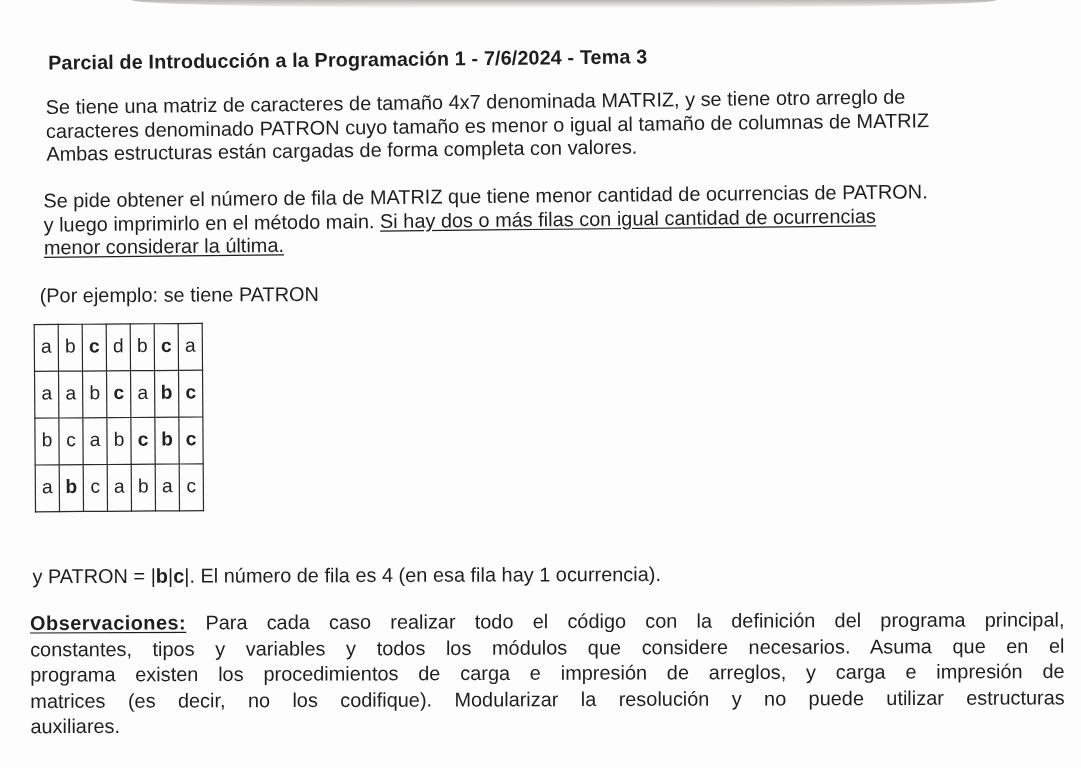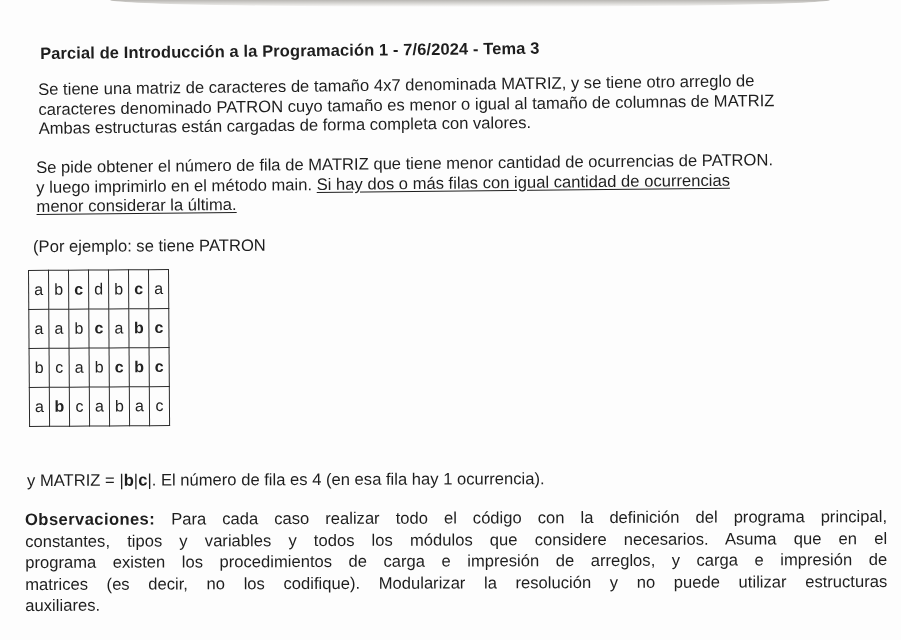--- a/index.html
+++ b/index.html
@@ -94,20 +94,21 @@
       transform-origin: left top;
     }
     .obs .line {
       display: block;
       text-align: justify;
       text-align-last: justify;
     }
     .obs .line.last { text-align-last: left; }
     .obs-label {
       font-weight: bold;
+      text-decoration: underline;
       text-underline-offset: 2px;
       letter-spacing: 0.4px;
     }
   </style>
 </head>
 <body>
 
 <div class="top-shadow"></div>
 
 <div class="page">
@@ -162,21 +163,21 @@
       <td class="b">b</td>
       <td>c</td>
       <td>a</td>
       <td>b</td>
       <td>a</td>
       <td>c</td>
     </tr>
   </tbody>
     </table>
 
-  <div class="patron-line"><span>y MATRIZ = |</span><b>b</b><span>|</span><b>c</b><span>|. El número de fila es 4 (en esa fila hay 1 ocurrencia).</span></div>
+  <div class="patron-line"><span>y PATRON = |</span><b>b</b><span>|</span><b>c</b><span>|. El número de fila es 4 (en esa fila hay 1 ocurrencia).</span></div>
 
   <div class="obs">
     <span class="line"><span class="obs-label">Observaciones:</span><span> Para cada caso realizar todo el código con la definición del programa principal,</span></span>
     <span class="line">constantes, tipos y variables y todos los módulos que considere necesarios. Asuma que en el</span>
     <span class="line">programa existen los procedimientos de carga e impresión de arreglos, y carga e impresión de</span>
     <span class="line">matrices (es decir, no los codifique). Modularizar la resolución y no puede utilizar estructuras</span>
     <span class="line last">auxiliares.</span>
   </div>
 
 </div>

